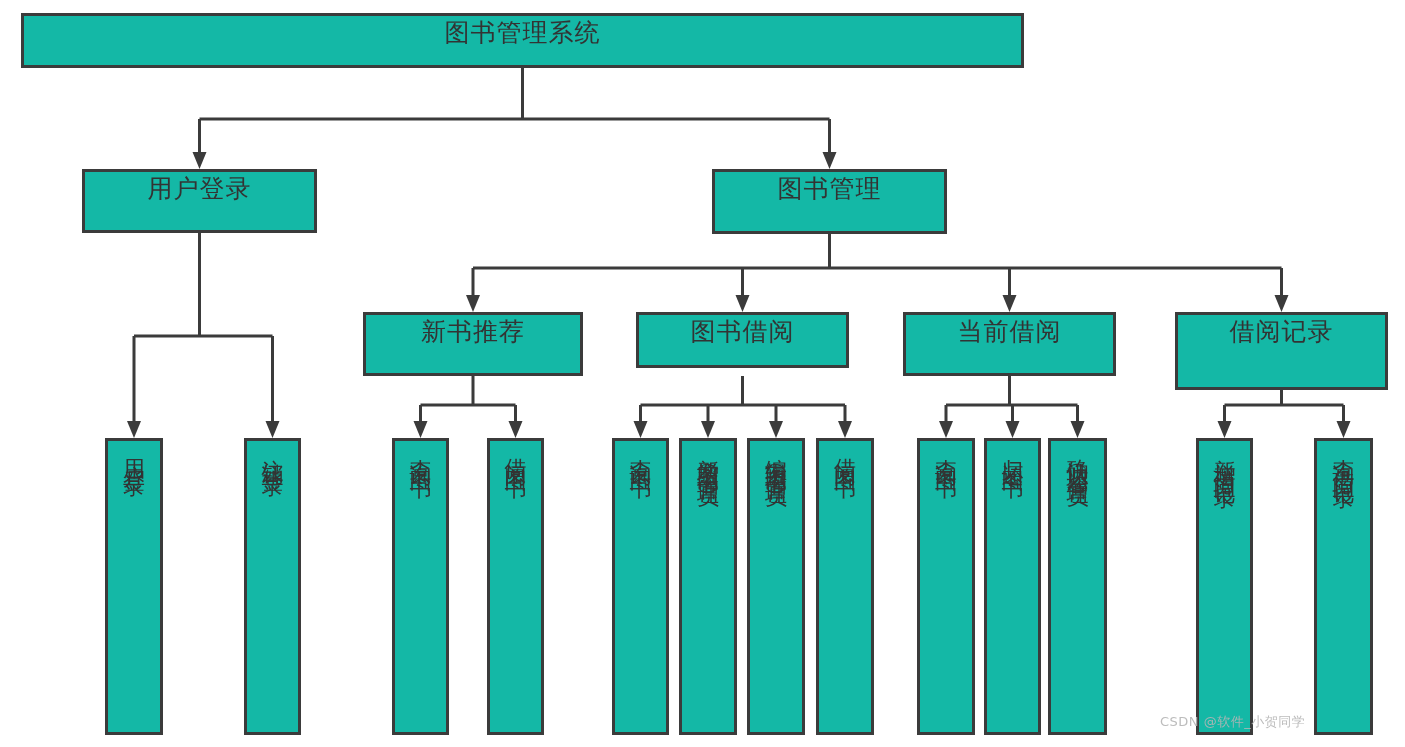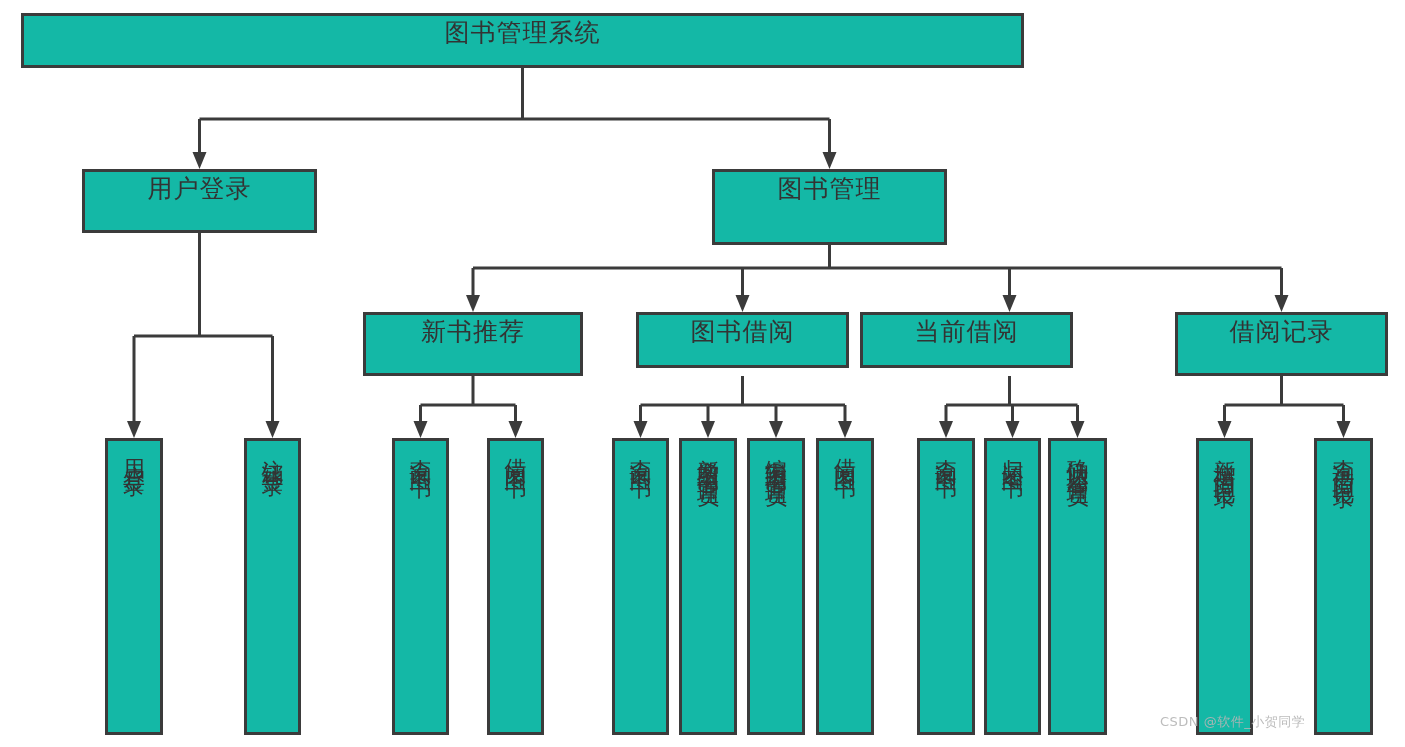--- a/index.html
+++ b/index.html
@@ -112,34 +112,34 @@
     <polygon points="1336.5,421 1350.5,421 1343.5,438"></polygon>
   </svg>
 
   <div class="box" style="left:21px;top:13px;width:1003px;height:55px">
     <span class="hlabel">图书管理系统</span>
   </div>
 
   <div class="box" style="left:82px;top:169px;width:235px;height:64px">
     <span class="hlabel">用户登录</span>
   </div>
-  <div class="box" style="left:712px;top:169px;width:235px;height:76px">
+  <div class="box" style="left:712px;top:169px;width:235px;height:65px">
     <span class="hlabel">图书管理</span>
   </div>
 
   <div class="box" style="left:363px;top:312px;width:220px;height:64px">
     <span class="hlabel">新书推荐</span>
   </div>
   <div class="box" style="left:636px;top:312px;width:213px;height:56px">
     <span class="hlabel">图书借阅</span>
   </div>
-  <div class="box" style="left:860px;top:312px;width:213px;height:56px">
+  <div class="box" style="left:903px;top:312px;width:213px;height:64px">
     <span class="hlabel">当前借阅</span>
   </div>
-  <div class="box" style="left:1175px;top:312px;width:213px;height:64px">
+  <div class="box" style="left:1175px;top:312px;width:213px;height:78px">
     <span class="hlabel">借阅记录</span>
   </div>
 
   <div class="box leaf" style="left:105px;width:58px">
     <span class="vlabel">用户登录</span>
   </div>
   <div class="box leaf" style="left:244px;width:57px">
     <span class="vlabel">注销登录</span>
   </div>
 

